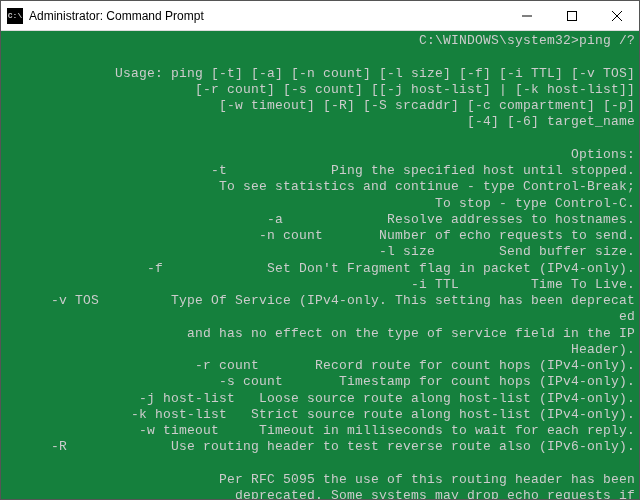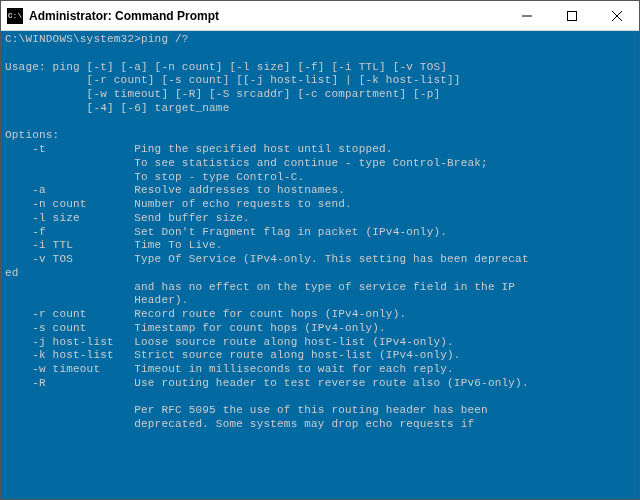--- a/index.html
+++ b/index.html
@@ -38,47 +38,47 @@
       justify-content: center;
       color: #ccc;
       font-size: 8px;
       font-weight: bold;
     }
     .titlebar-title {
       flex: 1;
       font-family: 'Segoe UI', Tahoma, sans-serif;
       font-size: 12px;
       color: #000;
-      font-weight: bold;
     }
     .titlebar-controls {
       display: flex;
       height: 100%;
     }
     .titlebar-btn {
       width: 45px;
       height: 100%;
       display: flex;
       align-items: center;
       justify-content: center;
       font-family: 'Segoe UI', sans-serif;
       font-size: 10px;
       color: #000;
       cursor: pointer;
     }
     .terminal {
       flex: 1;
-      background: #0369a1;
+      background: #15803d;
       color: #ccc;
-      font-size: 11px;
+      font-size: 13px;
       line-height: 1.25;
       padding: 2px 4px;
       white-space: pre;
       overflow: hidden;
       letter-spacing: 0.2px;
+      text-align: right;
     }
   </style>
 </head>
 <body>
 
 <div class="window">
   <div class="titlebar">
     <div class="titlebar-icon">
       <span>C:\</span>
     </div>

